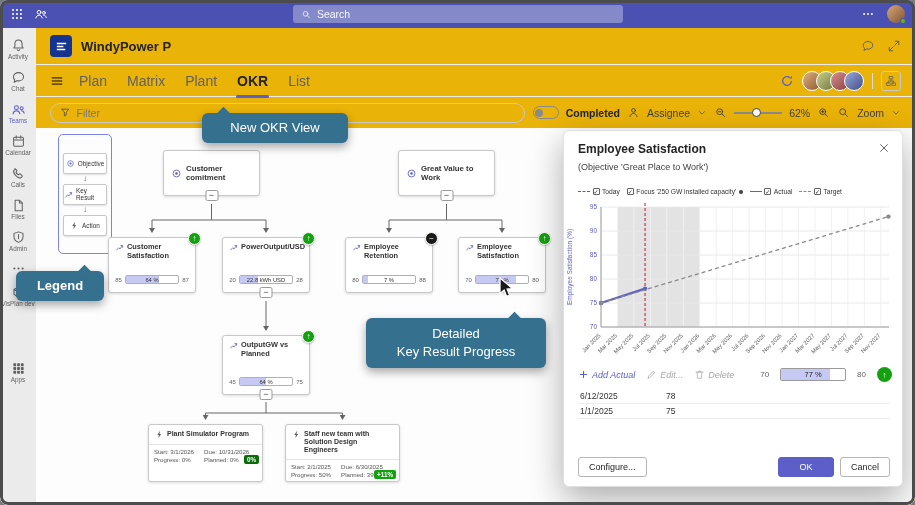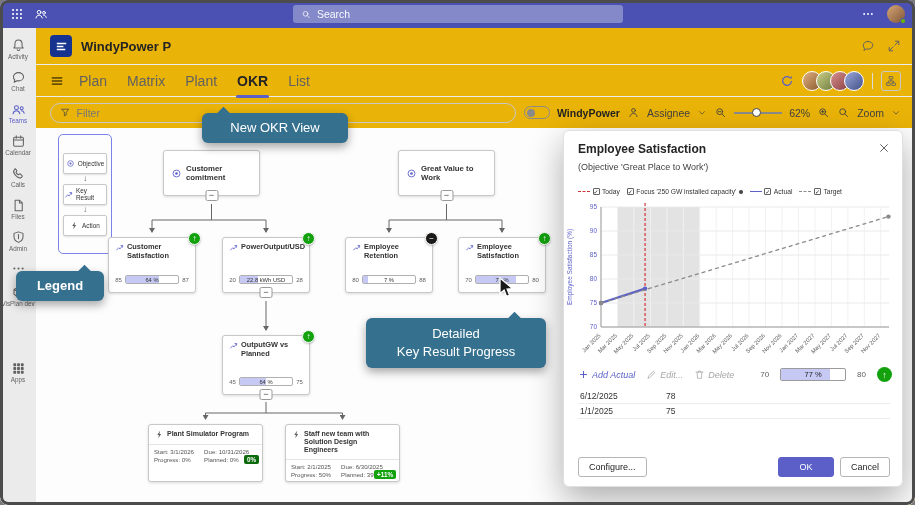--- a/index.html
+++ b/index.html
@@ -344,21 +344,21 @@
             <svg viewBox="0 0 16 16" width="100%" height="100%">
               <path d="M2.8 3h10.4L9.4 7.8v4l-2.8 1.2V7.8z" fill="none" stroke="currentColor" stroke-width="1.1" stroke-linecap="round" stroke-linejoin="round"></path>
             </svg>
           </span>
         <input placeholder="Filter" style="">
       </div>
       <div class="tool-right">
         <span class="toggle">
             <span class="knob"></span>
           </span>
-        <span class="bold-lbl">WindyPower</span>
+        <span class="bold-lbl">Completed</span>
         <span class="tic">
             <svg viewBox="0 0 16 16" width="100%" height="100%">
               <circle cx="8" cy="5.4" r="2.3" fill="none" stroke="currentColor" stroke-width="1.1" stroke-linecap="round" stroke-linejoin="round"></circle>
               <path d="M3.6 13c.4-2.4 2.2-3.8 4.4-3.8s4 1.4 4.4 3.8" fill="none" stroke="currentColor" stroke-width="1.1" stroke-linecap="round" stroke-linejoin="round"></path>
             </svg>
           </span>
         <span>Assignee</span>
         <span class="tic" style="width:10px;height:10px">
             <svg viewBox="0 0 16 16" width="100%" height="100%">
               <path d="M4 5.8l4 4 4-4" fill="none" stroke="currentColor" stroke-width="1.1" stroke-linecap="round" stroke-linejoin="round"></path>

